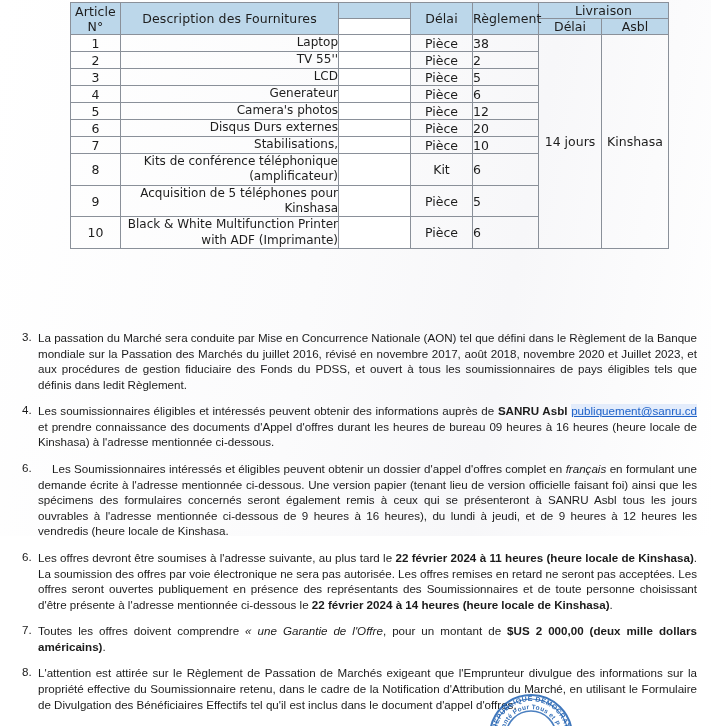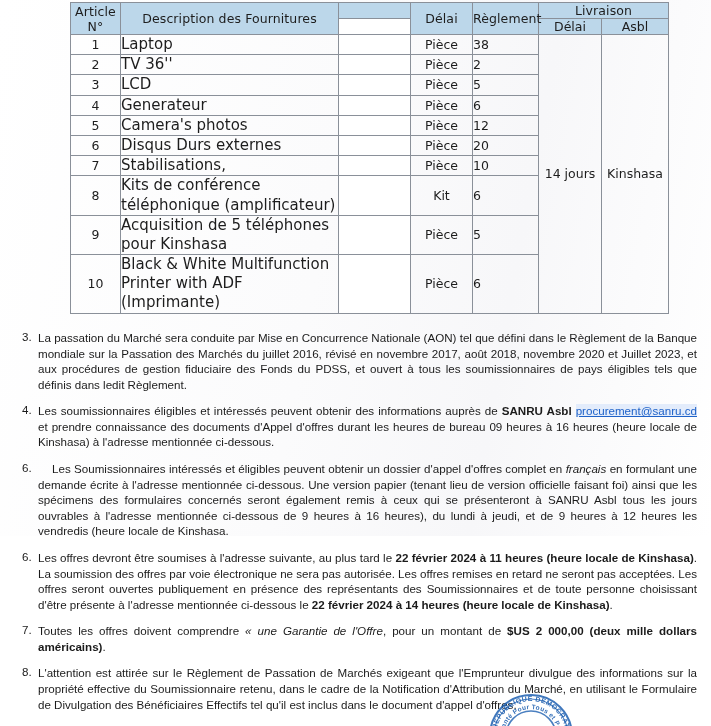--- a/index.html
+++ b/index.html
@@ -66,22 +66,22 @@
     padding: 3px 2px;
     margin-top: 19px;
   }
   td.c-num {
     text-align: center;
     font-size: 12.5px;
     padding: 2px 2px;
     height: 16px;
   }
   td.c-desc {
-    text-align: left;
-    font-size: 15px;
+    text-align: right;
+    font-size: 12px;
     padding: 2px 4px 2px 6px;
     line-height: 1.28;
   }
   td.c-blank {
     background: #ffffff;
   }
   td.c-unit {
     text-align: center;
     font-size: 12.5px;
     padding: 2px;
@@ -193,21 +193,21 @@
           <td class="c-num">1</td>
           <td class="c-desc">Laptop</td>
           <td class="c-blank"></td>
           <td class="c-unit">Pièce</td>
           <td class="c-qty">38</td>
           <td class="c-delai" rowspan="10">14 jours</td>
           <td class="c-lieu" rowspan="10">Kinshasa</td>
         </tr>
         <tr>
           <td class="c-num">2</td>
-          <td class="c-desc">TV 36''</td>
+          <td class="c-desc">TV 55''</td>
           <td class="c-blank"></td>
           <td class="c-unit">Pièce</td>
           <td class="c-qty">2</td>
         </tr>
         <tr>
           <td class="c-num">3</td>
           <td class="c-desc">LCD</td>
           <td class="c-blank"></td>
           <td class="c-unit">Pièce</td>
           <td class="c-qty">5</td>
@@ -267,21 +267,21 @@
 
   <div class="body-text">
 
     <div class="para">
       <div class="num">3.</div>
       <div class="txt">La passation du Marché sera conduite par Mise en Concurrence Nationale (AON) tel que défini dans le Règlement de la Banque mondiale sur la Passation des Marchés du juillet 2016, révisé en novembre 2017, août 2018, novembre 2020 et Juillet 2023, et aux procédures de gestion fiduciaire des Fonds du PDSS, et ouvert à tous les soumissionnaires de pays éligibles tels que définis dans ledit Règlement.</div>
     </div>
 
     <div class="para">
       <div class="num">4.</div>
-      <div class="txt"><span>Les soumissionnaires éligibles et intéressés peuvent obtenir des informations auprès de </span><b>SANRU Asbl</b> <a class="maillink" href="#">procurement@sanru.cd</a><span> et prendre connaissance des documents d'Appel d'offres durant les heures de bureau 09 heures à 16 heures (heure locale de Kinshasa) à l'adresse mentionnée ci-dessous.</span></div>
+      <div class="txt"><span>Les soumissionnaires éligibles et intéressés peuvent obtenir des informations auprès de </span><b>SANRU Asbl</b> <a class="maillink" href="#">publiquement@sanru.cd</a><span> et prendre connaissance des documents d'Appel d'offres durant les heures de bureau 09 heures à 16 heures (heure locale de Kinshasa) à l'adresse mentionnée ci-dessous.</span></div>
     </div>
 
     <div class="para indent">
       <div class="num">6.</div>
       <div class="txt"><span>Les Soumissionnaires intéressés et éligibles peuvent obtenir un dossier d'appel d'offres complet en </span><i>français</i><span> en formulant une demande écrite à l'adresse mentionnée ci-dessous. Une version papier (tenant lieu de version officielle faisant foi) ainsi que les spécimens des formulaires concernés seront également remis à ceux qui se présenteront à SANRU Asbl tous les jours ouvrables à l'adresse mentionnée ci-dessous de 9 heures à 16 heures), du lundi à jeudi, et de 9 heures à 12 heures les vendredis (heure locale de Kinshasa.</span></div>
     </div>
 
     <div class="para">
       <div class="num">6.</div>
       <div class="txt"><span>Les offres devront être soumises à l'adresse suivante, au plus tard le </span><b>22 février 2024 à 11 heures (heure locale de Kinshasa)</b><span>. La soumission des offres par voie électronique ne sera pas autorisée. Les offres remises en retard ne seront pas acceptées. Les offres seront ouvertes publiquement en présence des représentants des Soumissionnaires et de toute personne choisissant d'être présente à l'adresse mentionnée ci-dessous le </span><b>22 février 2024 à 14 heures (heure locale de Kinshasa)</b><span>.</span></div>

